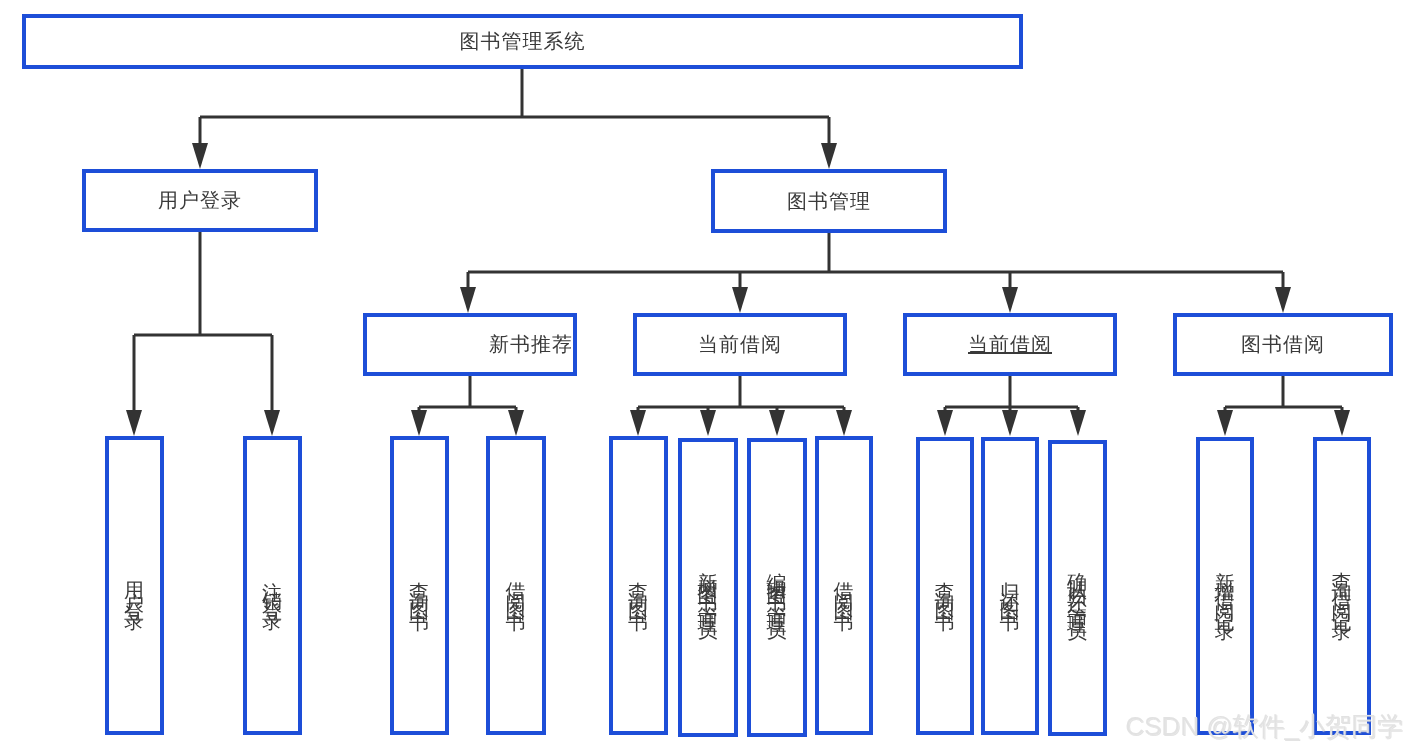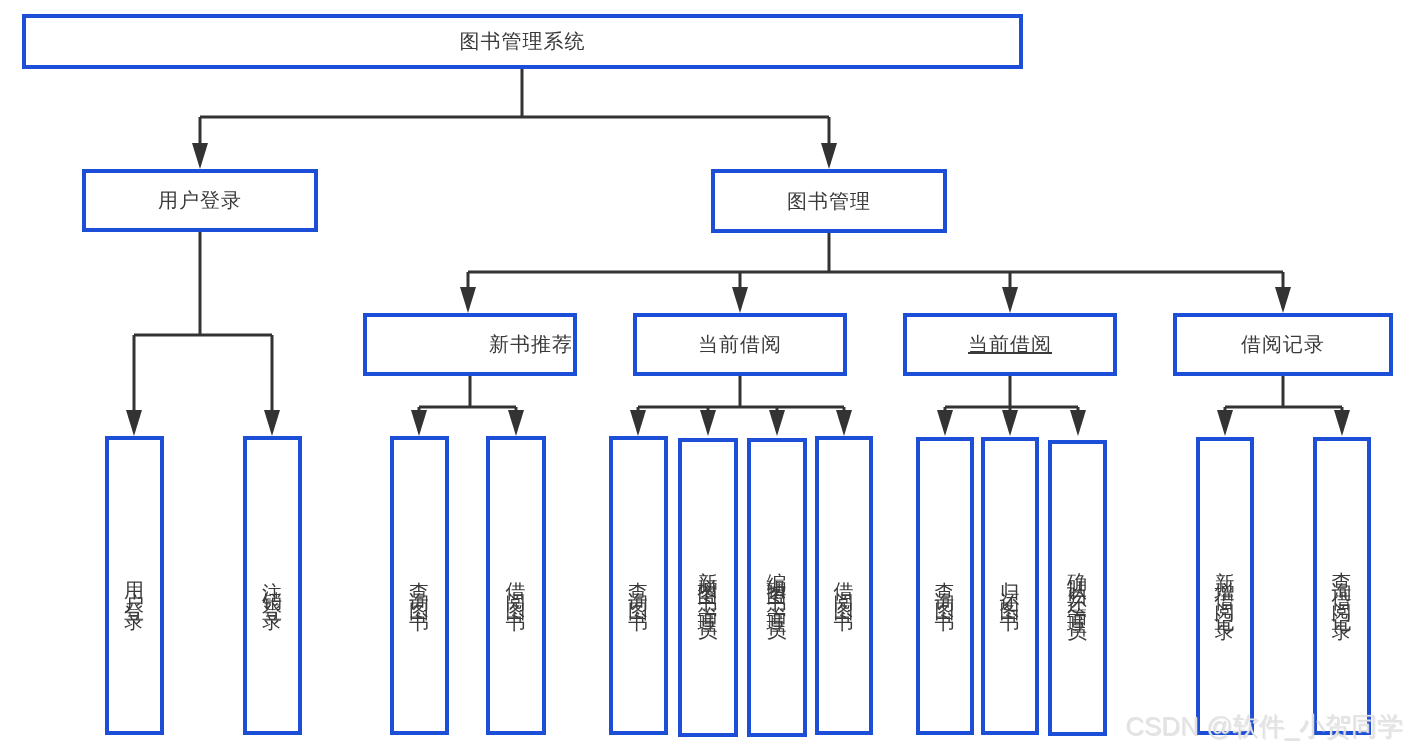--- a/index.html
+++ b/index.html
@@ -156,21 +156,21 @@
   <div class="node h" style="left:363px; top:313px; width:214px; height:63px;justify-content:flex-end;">
     <span>新书推荐</span>
   </div>
   <div class="node h" style="left:633px; top:313px; width:214px; height:63px;">
     <span>当前借阅</span>
   </div>
   <div class="node h" style="left:903px; top:313px; width:214px; height:63px;text-decoration:underline;">
     <span>当前借阅</span>
   </div>
   <div class="node h" style="left:1173px; top:313px; width:220px; height:63px;">
-    <span>借阅记录</span>
+    <span>图书借阅</span>
   </div>
 
   <div class="node v" style="left:105px; top:436px; width:59px; height:299px;">
     <span>用户登录</span>
   </div>
   <div class="node v" style="left:243px; top:436px; width:59px; height:299px;">
     <span>注销登录</span>
   </div>
 
   <div class="node v" style="left:390px; top:436px; width:59px; height:299px;">

